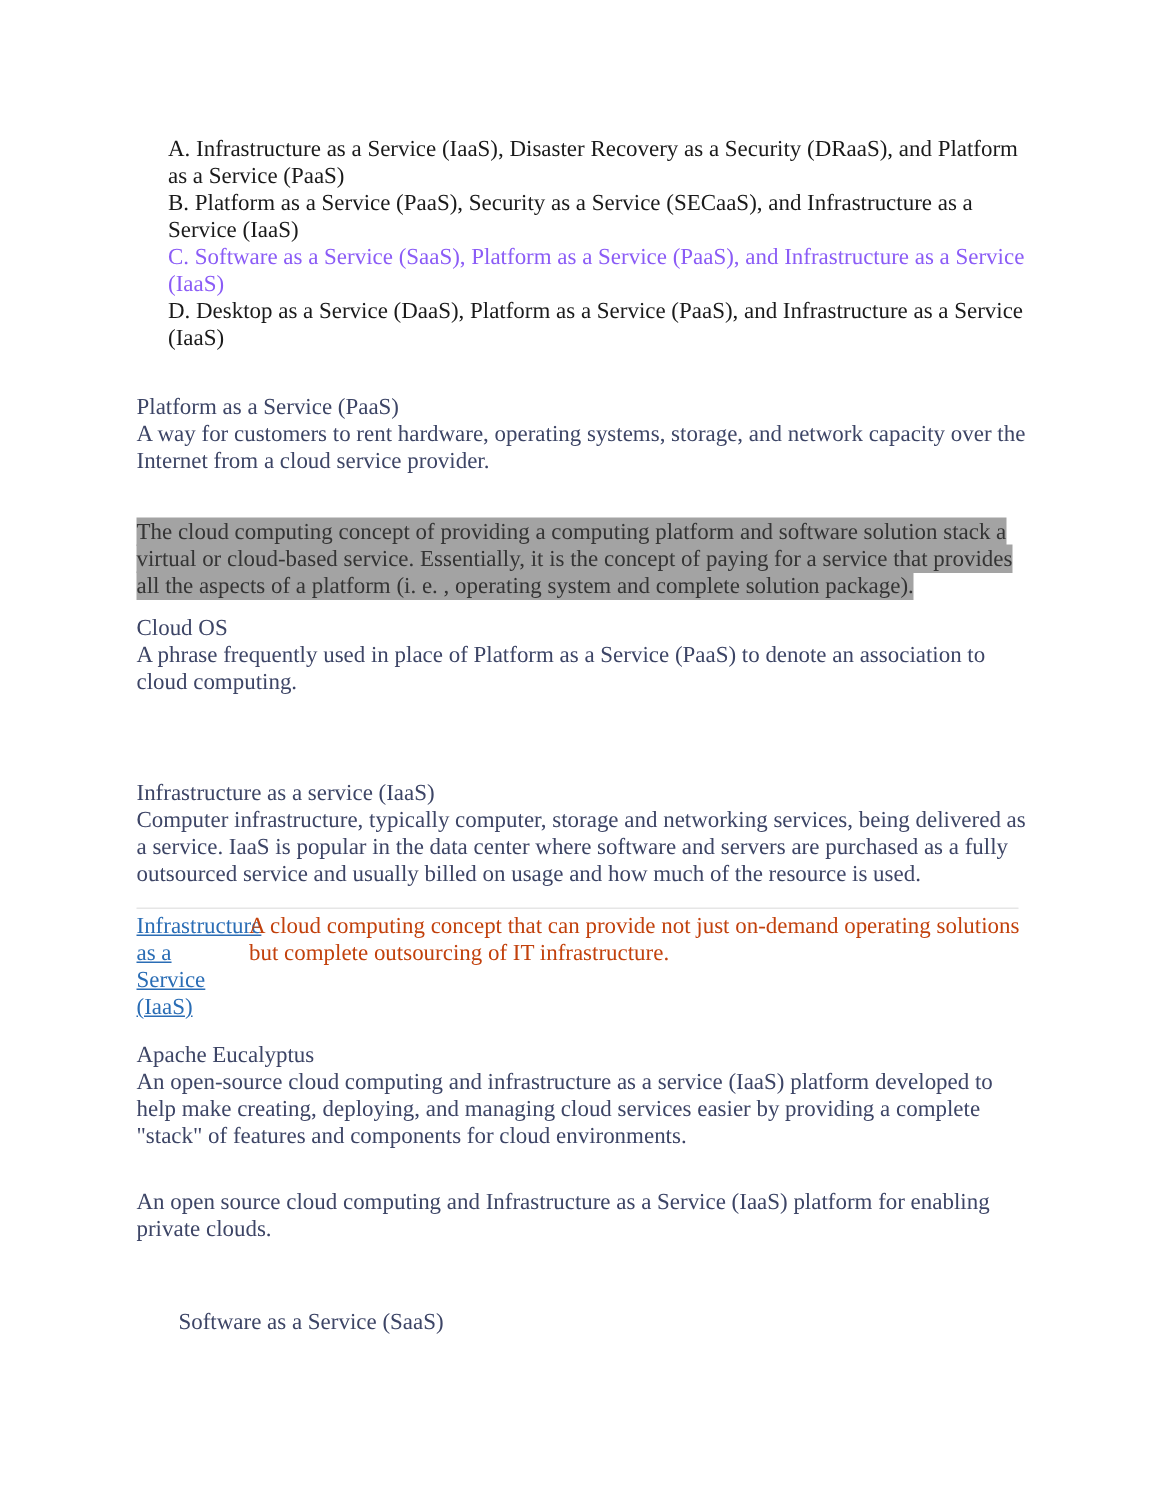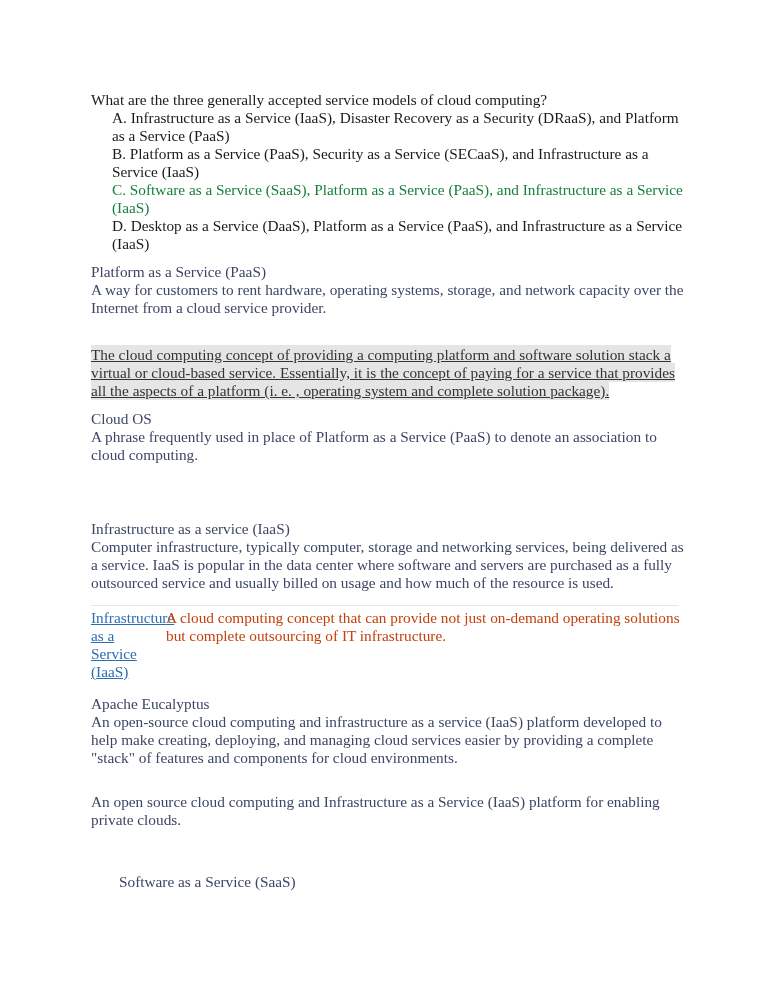--- a/index.html
+++ b/index.html
@@ -5,34 +5,33 @@
     html, body { margin: 0; padding: 0; background: #ffffff; }
     body {
       width: 768px; height: 994px; position: relative; overflow: hidden;
       font-family: "Liberation Serif", serif;
       font-size: 15.3px; line-height: 18px;
     }
     .abs { position: absolute; }
     .q-block { left: 91px; top: 91px; width: 600px; color: #1a1a1a; }
     .q-block .question { margin: 0; }
     .q-block .option { margin: 0 0 0 21px; }
-    .q-block .option.correct { color: #15803d; }
+    .q-block .option.correct { color: #8b5cf6; }
     .card { left: 91px; width: 600px; color: #3d4566; }
     .card p { margin: 0; }
-    .hl { background: #e5e5e5; color: #343434; box-decoration-break: clone; -webkit-box-decoration-break: clone; padding: 1px 0; text-decoration: underline; }
+    .hl { background: #a3a3a3; color: #343434; box-decoration-break: clone; -webkit-box-decoration-break: clone; padding: 1px 0; }
     .sep { left: 91px; top: 605px; width: 588px; height: 1px; background: #e6e6e6; }
     .row { left: 91px; top: 609px; width: 600px; display: flex; }
     .row .term-link { width: 72px; color: #2a6db5; text-decoration: underline; text-decoration-color: #2a6db5; margin-right: 3px; }
     .row .term-def { color: #c2410c; width: 520px; }
   </style>
 </head>
 <body>
 
 <div class="abs q-block">
-  <p class="question">What are the three generally accepted service models of cloud computing?</p>
   <p class="option">A. Infrastructure as a Service (IaaS), Disaster Recovery as a Security (DRaaS), and Platform as a Service (PaaS)</p>
   <p class="option">B. Platform as a Service (PaaS), Security as a Service (SECaaS), and Infrastructure as a Service (IaaS)</p>
   <p class="option correct">C. Software as a Service (SaaS), Platform as a Service (PaaS), and Infrastructure as a Service (IaaS)</p>
   <p class="option">D. Desktop as a Service (DaaS), Platform as a Service (PaaS), and Infrastructure as a Service (IaaS)</p>
 </div>
 
 <div class="abs card" style="top:263px;">
   <p>Platform as a Service (PaaS)</p>
   <p>A way for customers to rent hardware, operating systems, storage, and network capacity over the Internet from a cloud service provider.</p>
 </div>

